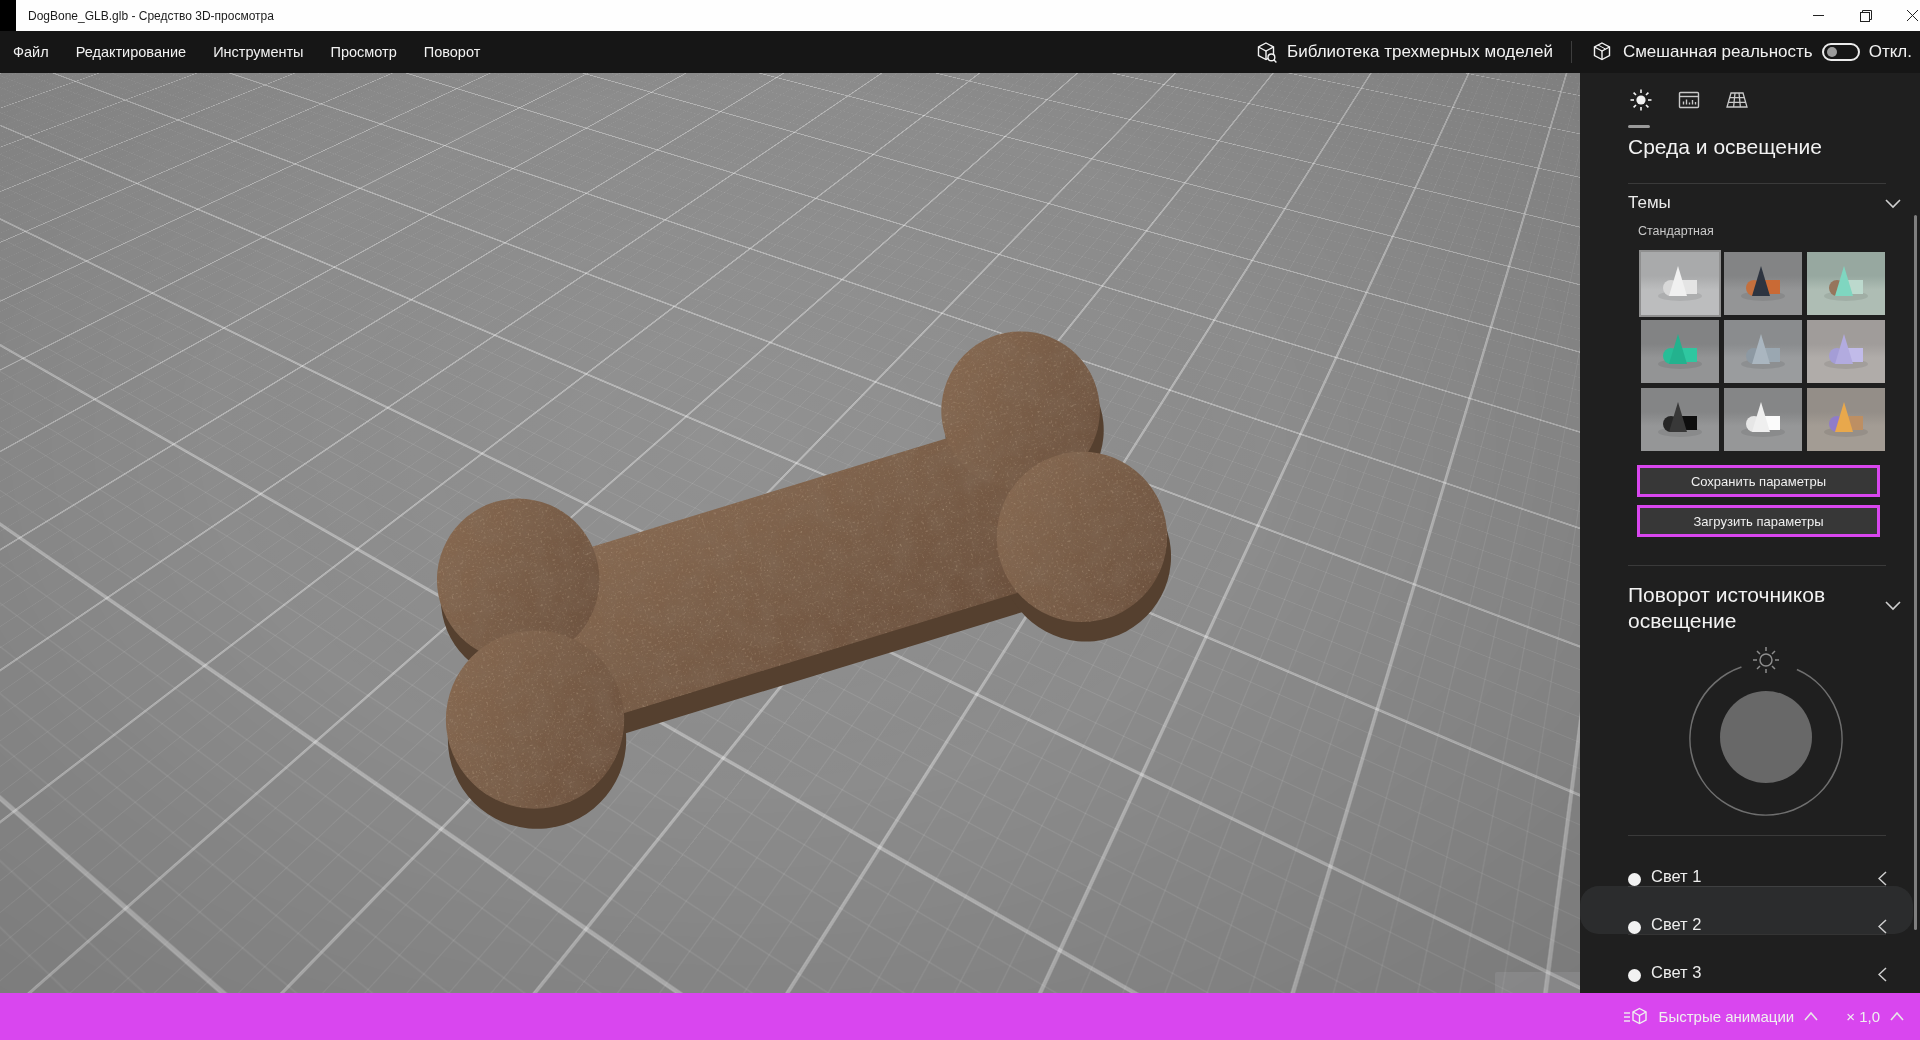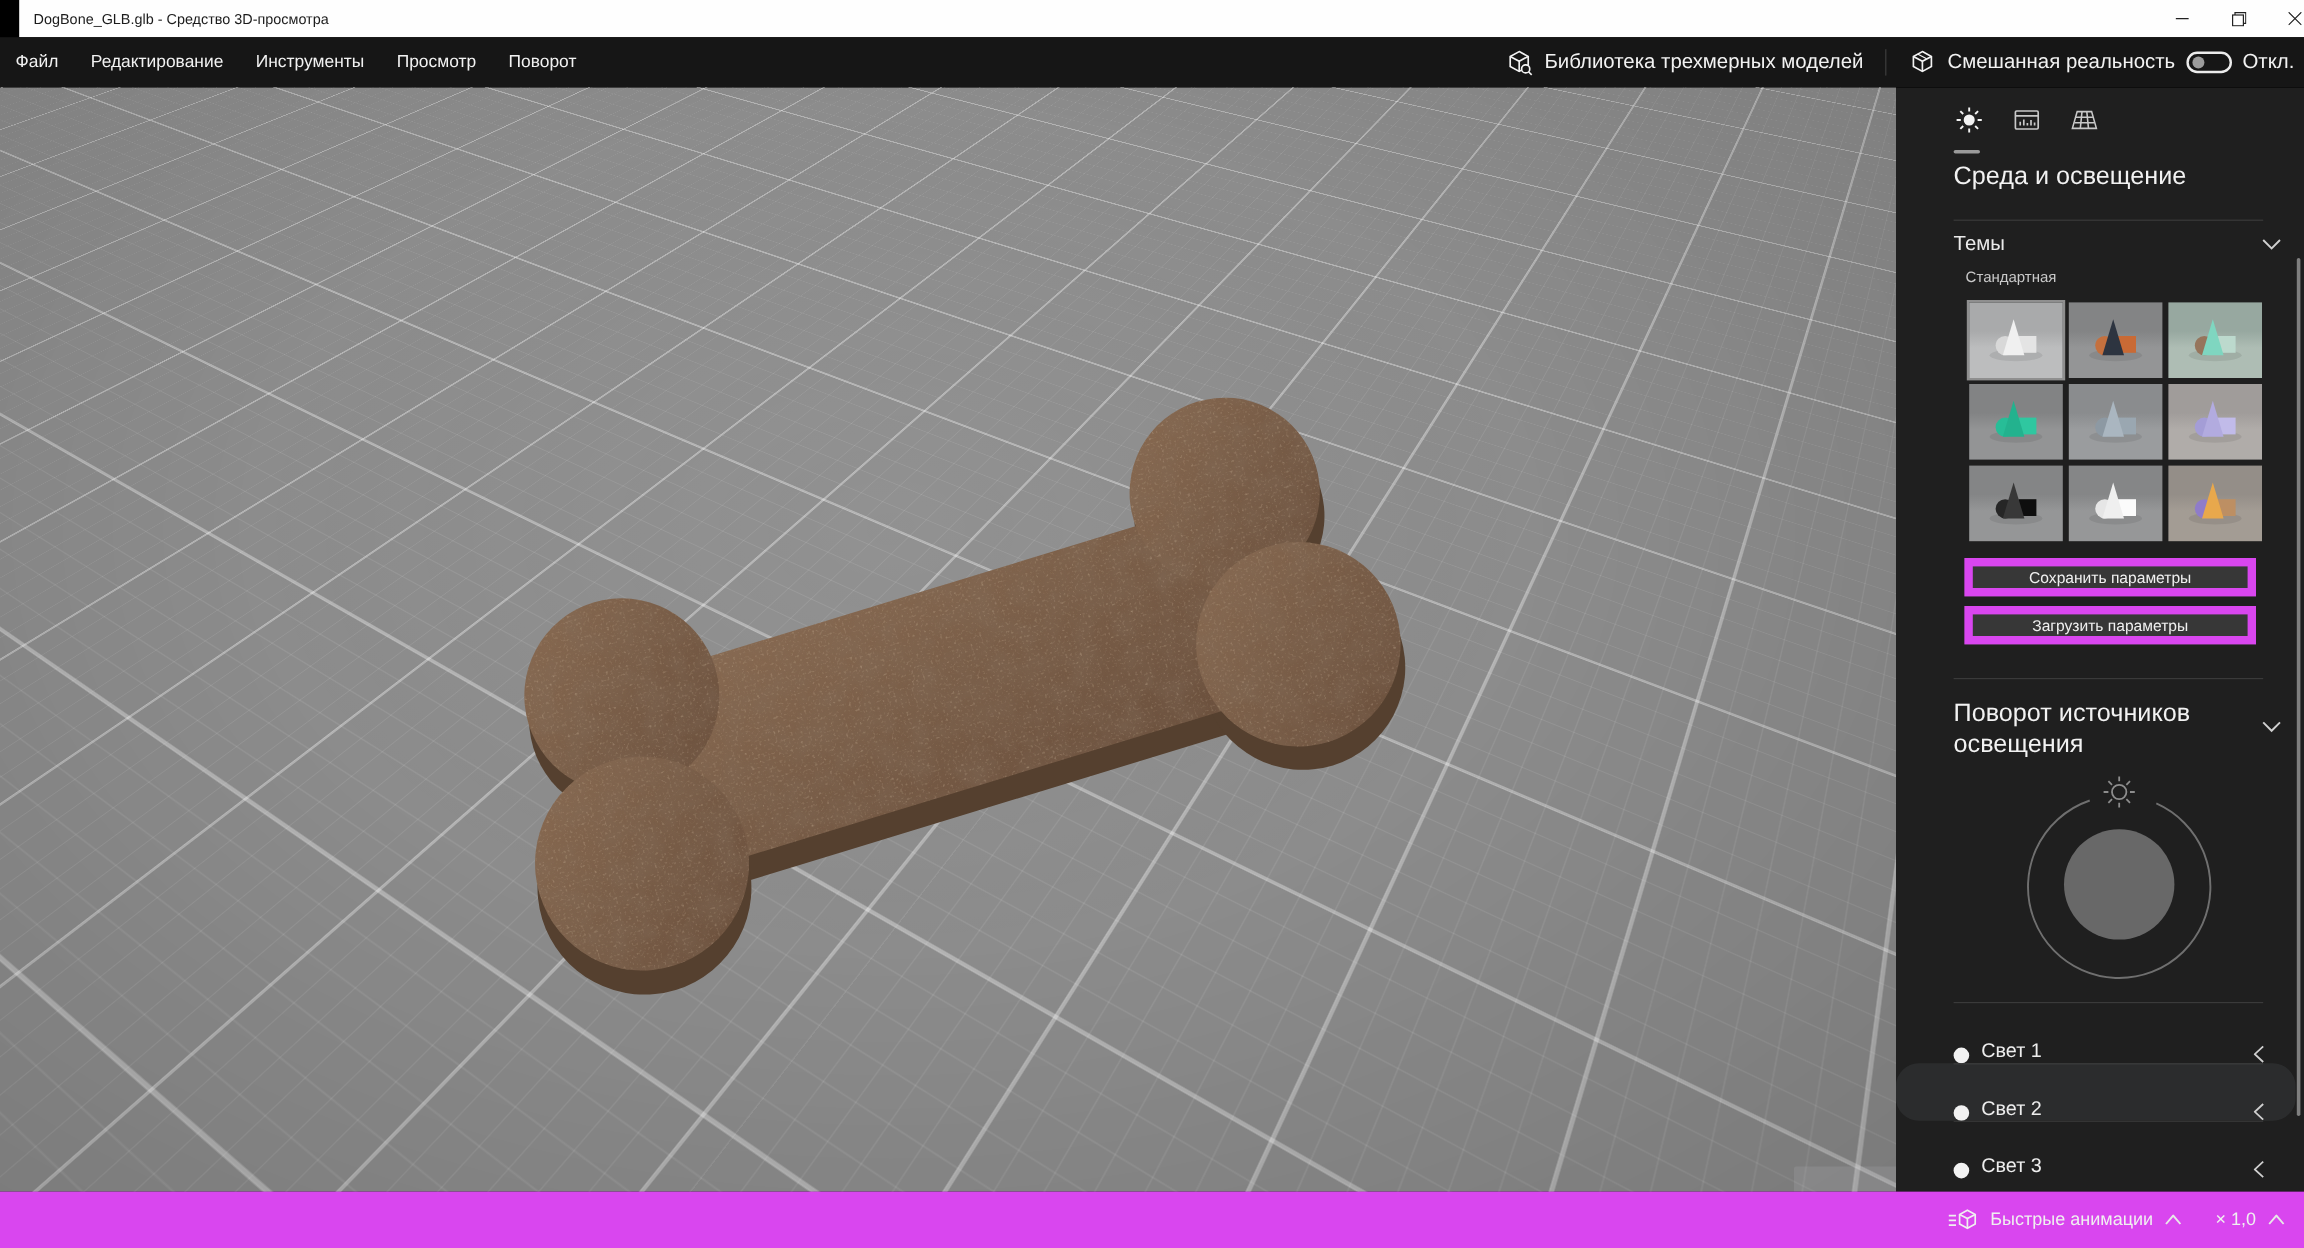--- a/index.html
+++ b/index.html
@@ -59,21 +59,21 @@
   .chev { position:absolute; }
   .sub-label { position:absolute; left:58px; font-size:12.5px; color:#c9c9c9; }
 
   .theme-grid { position:absolute; left:61px; top:179px; width:247px; display:grid;
     grid-template-columns:repeat(3, 78px); grid-auto-rows:63px; gap:5px; }
   .thumb { position:relative; overflow:hidden; }
   .thumb.selected { outline:2px solid #8f8f8f; outline-offset:0; }
   .thumb svg { position:absolute; inset:0; }
 
   .pbtn { position:absolute; left:57px; width:243px; height:32px; background:#373737;
-    border:7px solid #d946ef; color:#f0f0f0; font-size:13px; font-family:"Liberation Sans",sans-serif;
+    border:3px solid #d946ef; color:#f0f0f0; font-size:13px; font-family:"Liberation Sans",sans-serif;
     display:flex; align-items:center; justify-content:center; cursor:default; }
 
   .rot-head { position:absolute; left:48px; top:509px; width:210px; font-size:21px; line-height:26px; color:#f2f2f2; }
   .dial { position:absolute; left:96px; top:572px; }
 
   .light-row { position:absolute; left:0; width:333px; height:48px; display:flex; align-items:flex-end; }
   .light-row .bullet { width:13px; height:13px; border-radius:50%; background:#f2f2f2; margin-left:48px; flex:0 0 auto; }
   .light-row .llabel { font-size:16.5px; color:#ededed; margin-left:10px; }
   .light-row .lchev { margin-left:auto; margin-right:26px; }
   .light-row.hl { background:rgba(210,225,235,0.07);border-radius:19px; }
@@ -328,21 +328,21 @@
        <polygon points="37,14 46,44 28,44" fill="#e8a84c"></polygon>
      </svg>
         </div>
       </div>
 
     <button class="pbtn" style="top:392px">Сохранить параметры</button>
     <button class="pbtn" style="top:432px">Загрузить параметры</button>
 
     <div class="pdivider" style="top:492px"></div>
 
-    <div class="rot-head">Поворот источников освещения</div>
+    <div class="rot-head">Поворот источников освещение</div>
     <svg class="chev" style="left:305px; top:528px" width="16" height="10" viewBox="0 0 16 10" fill="none" stroke="#cfcfcf" stroke-width="1.6">
         <path d="M1 1 L8 8 L15 1"></path>
       </svg>
 
     <div class="dial">
       <svg width="180" height="180" viewBox="0 0 180 180">
         <circle cx="90" cy="94" r="76" fill="none" stroke="#6f6f6f" stroke-width="1.6" stroke-dasharray="420 58" transform="rotate(-66 90 94)"></circle>
         <circle cx="90" cy="92" r="46" fill="#686868"></circle>
         <g stroke="#8d8d8d" stroke-width="1.5" fill="none">
           <circle cx="90" cy="15" r="6"></circle>

